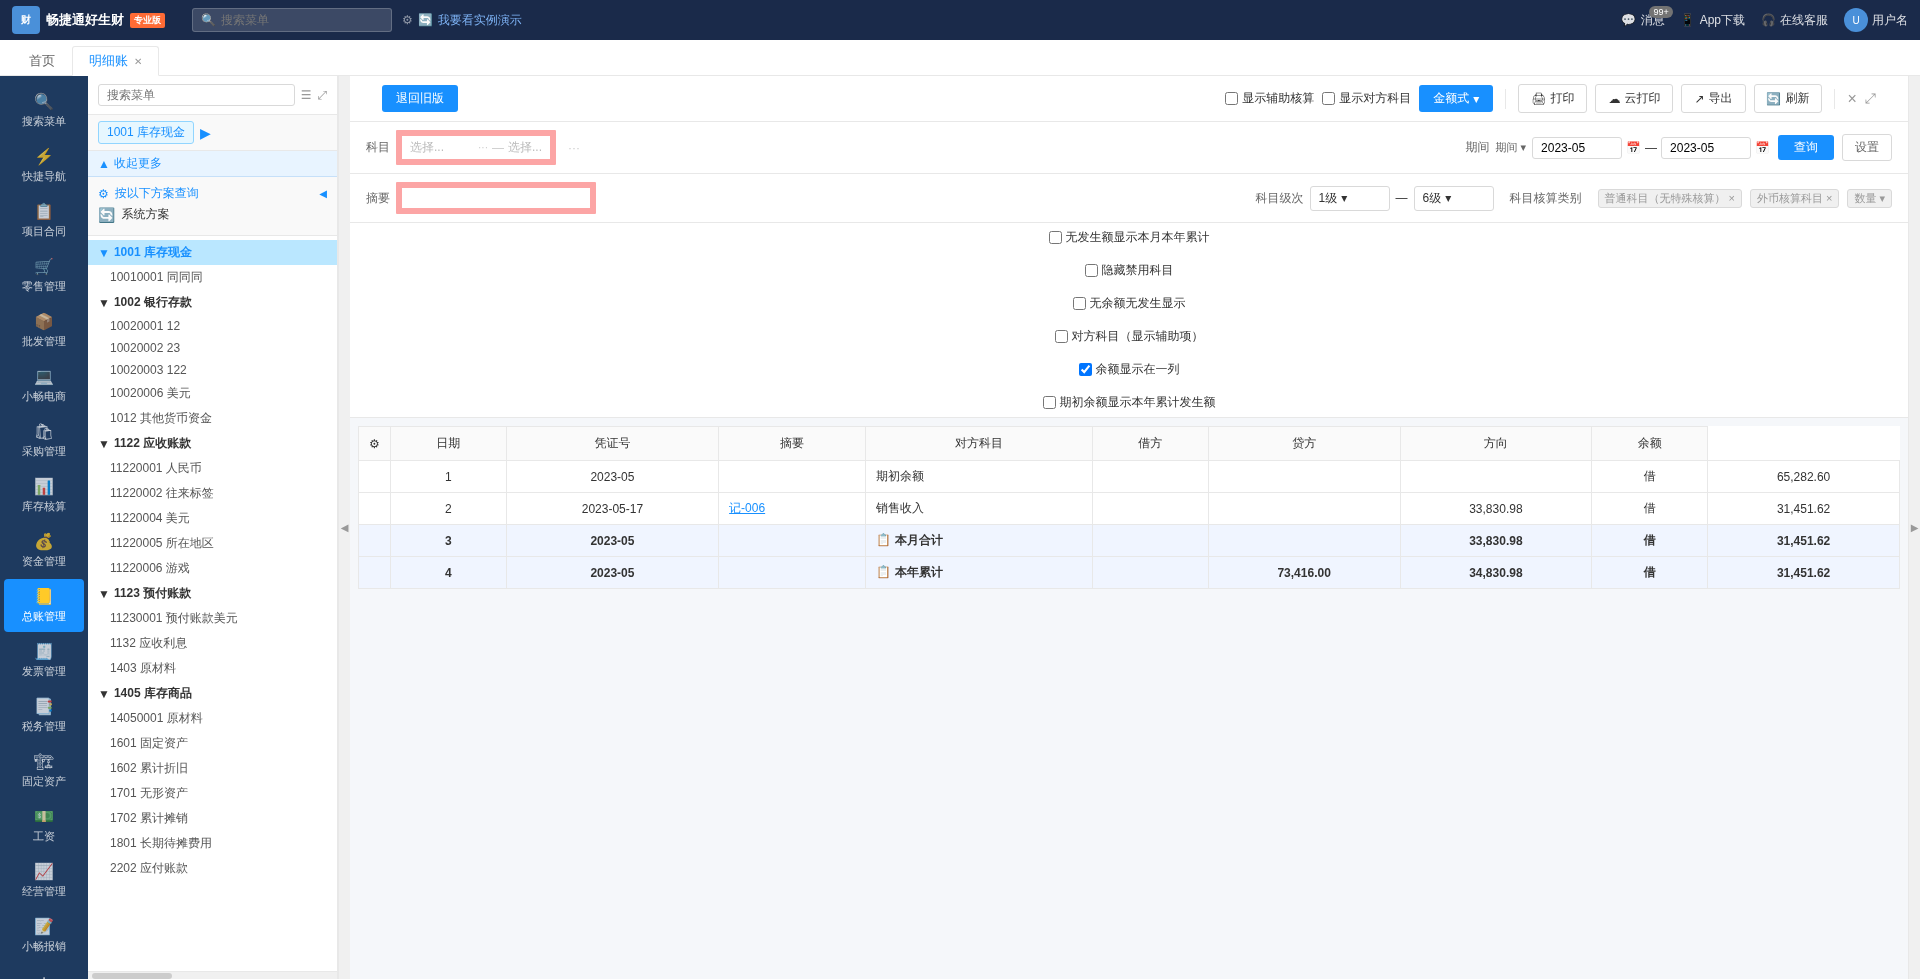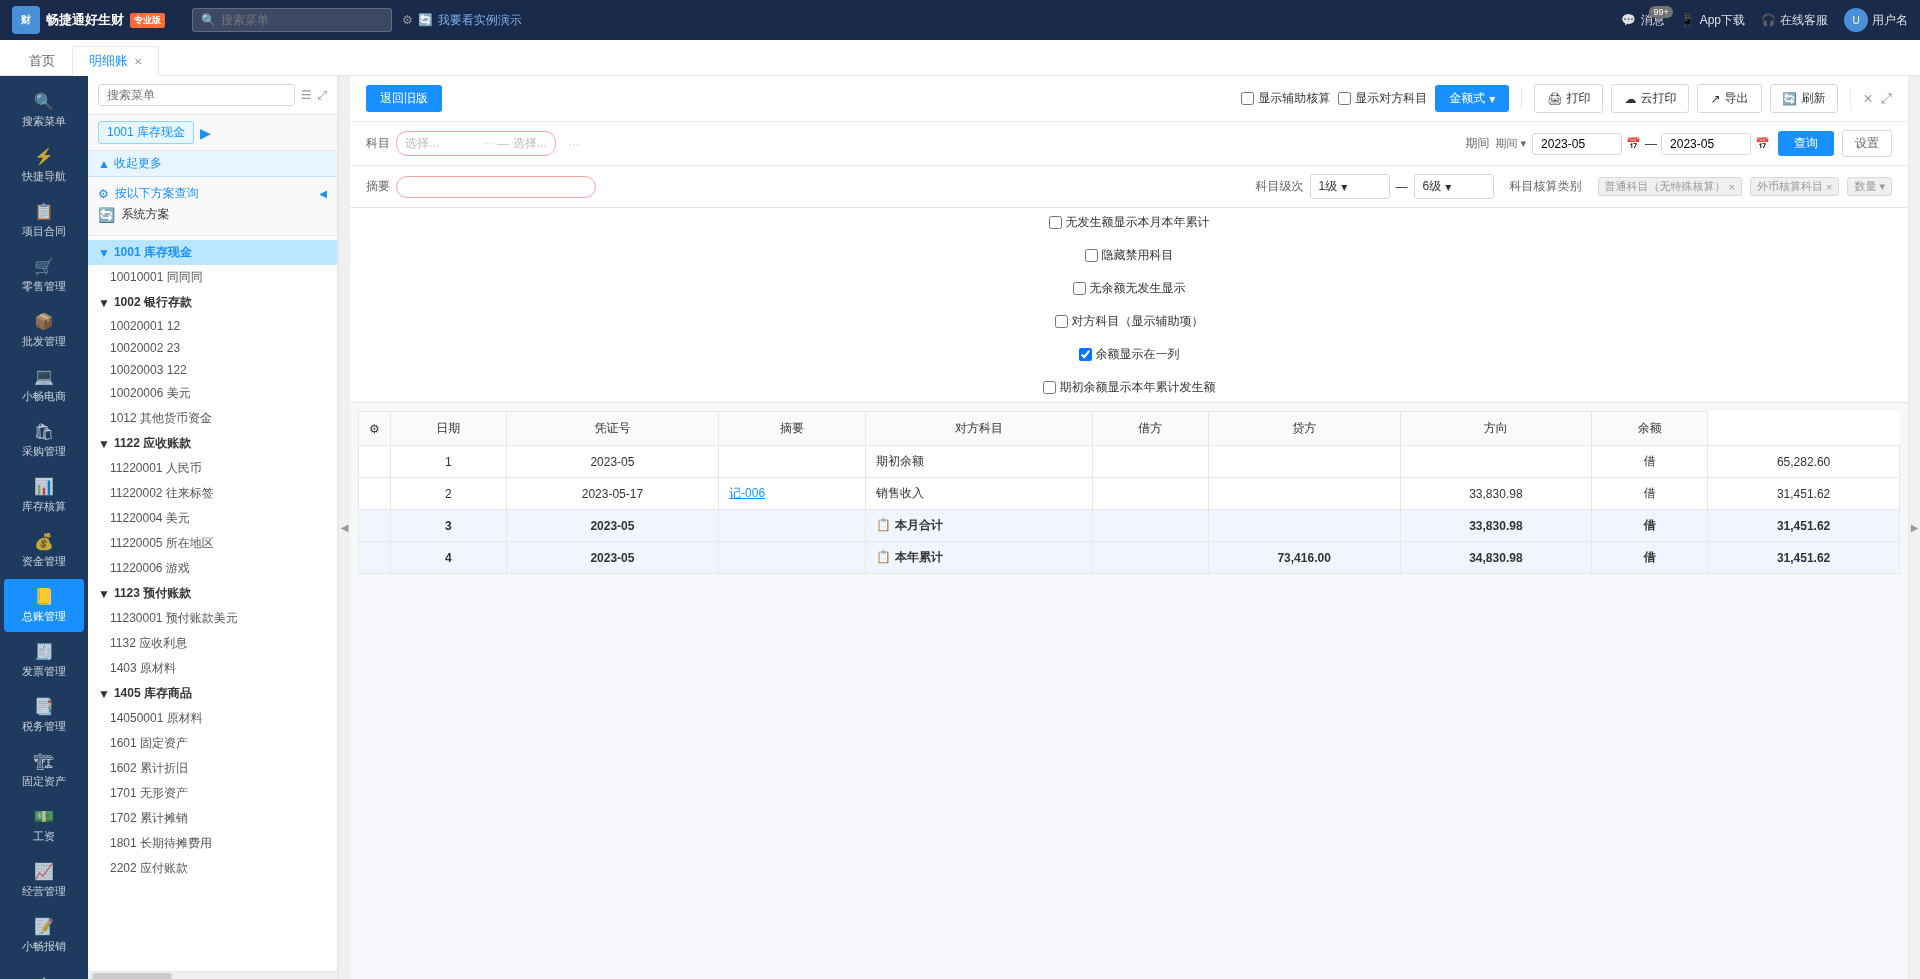--- a/index.html
+++ b/index.html
@@ -46,34 +46,34 @@
     .tree-item.selected { background: #bae7ff; color: #1890ff; }
     .tree-item.parent { font-weight: bold; }
     .tree-item.child { padding-left: 22px; color: #555; }
     .scrollbar-h { height: 8px; background: #f0f0f0; border-top: 1px solid #e8e8e8; display: flex; align-items: center; padding: 0 4px; }
     .panel-collapse { width: 12px; background: #f0f0f0; border-left: 1px solid #e8e8e8; display: flex; align-items: center; justify-content: center; cursor: pointer; color: #999; font-size: 10px; }
 
     
     .content-area { flex: 1; display: flex; flex-direction: column; background: #f5f7fa; overflow: hidden; }
 
     
-    .toolbar { padding: 8px 16px; background: #fff; border-bottom: 1px solid #e8e8e8; display: flex; align-items: center; gap: 8px; }
+    .toolbar { padding: 8px 32px; background: #fff; border-bottom: 1px solid #e8e8e8; display: flex; align-items: center; gap: 8px; }
     .btn-primary { background: #1890ff; color: #fff; border: none; padding: 5px 14px; border-radius: 3px; cursor: pointer; font-size: 12px; }
     .btn-default { background: #fff; color: #333; border: 1px solid #d9d9d9; padding: 5px 12px; border-radius: 3px; cursor: pointer; font-size: 12px; display: flex; align-items: center; gap: 4px; }
     .btn-gold { background: #1890ff; color: #fff; border: none; padding: 5px 14px; border-radius: 3px; cursor: pointer; font-size: 12px; display: flex; align-items: center; gap: 4px; }
     .checkbox-item { display: flex; align-items: center; gap: 4px; font-size: 12px; color: #333; cursor: pointer; }
     .toolbar-sep { width: 1px; height: 20px; background: #e8e8e8; margin: 0 4px; }
     .close-btn { color: #999; cursor: pointer; font-size: 16px; }
     .expand-btn { color: #999; cursor: pointer; font-size: 14px; }
 
     
     .filter-row { padding: 8px 16px; background: #fff; border-bottom: 1px solid #e8e8e8; display: flex; align-items: center; gap: 8px; flex-wrap: wrap; }
     .filter-group { display: flex; align-items: center; gap: 6px; font-size: 12px; }
     .filter-label { color: #666; white-space: nowrap; }
-    .filter-input { border: 1px solid #fca5a5; border-radius: 11px; padding: 3px 8px; font-size: 12px; min-width: 120px; color: #999; }
+    .filter-input { border: 6px solid #fca5a5; border-radius: 1px; padding: 3px 8px; font-size: 12px; min-width: 120px; color: #999; }
     .filter-select { border: 1px solid #d9d9d9; border-radius: 3px; padding: 3px 8px; font-size: 12px; display: flex; align-items: center; gap: 4px; min-width: 80px; cursor: pointer; background: #fff; }
     .date-range { display: flex; align-items: center; gap: 4px; }
     .date-input { border: 1px solid #d9d9d9; border-radius: 3px; padding: 3px 8px; font-size: 12px; width: 90px; }
     .btn-query { background: #1890ff; color: #fff; border: none; padding: 4px 16px; border-radius: 3px; cursor: pointer; font-size: 12px; }
     .btn-setting { background: #fff; color: #666; border: 1px solid #d9d9d9; padding: 4px 12px; border-radius: 3px; cursor: pointer; font-size: 12px; }
     .tag-x { display: inline-flex; align-items: center; gap: 3px; background: #f0f0f0; border: 1px solid #d9d9d9; border-radius: 3px; padding: 1px 6px; font-size: 11px; }
     .tag-x span { color: #999; cursor: pointer; }
     .level-select { display: flex; align-items: center; gap: 6px; font-size: 12px; text-align: center; }
 
     

